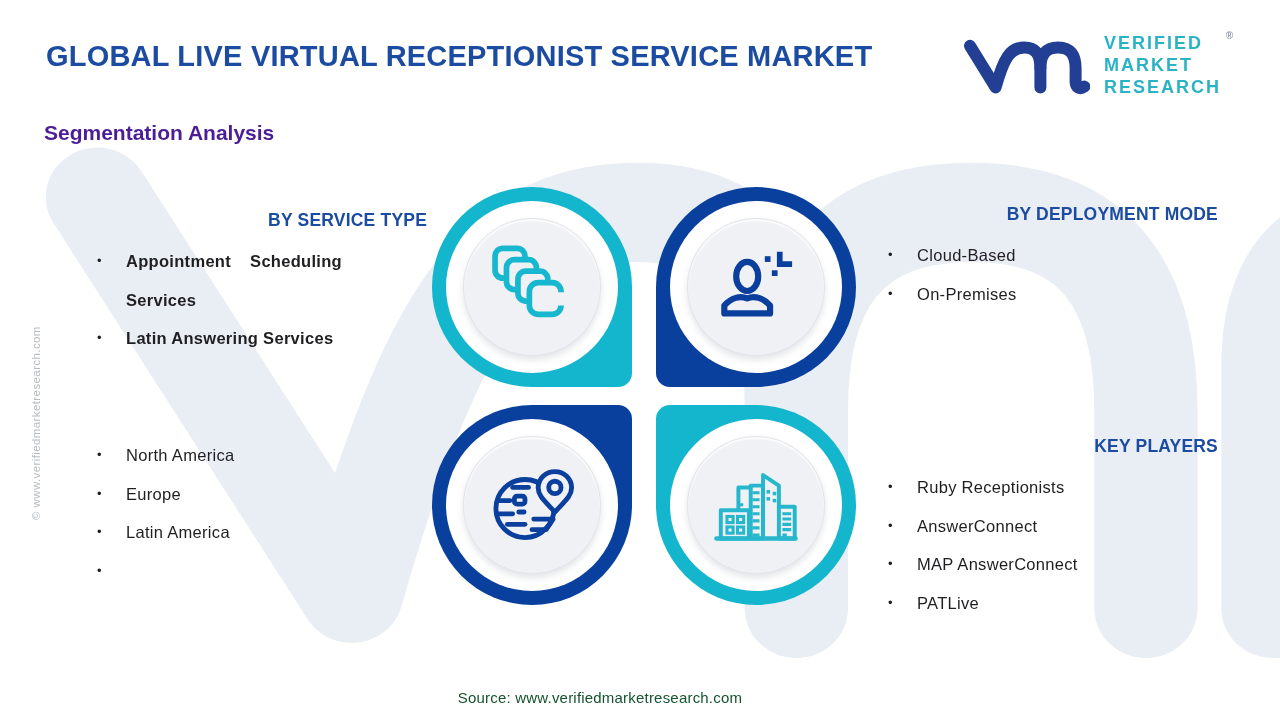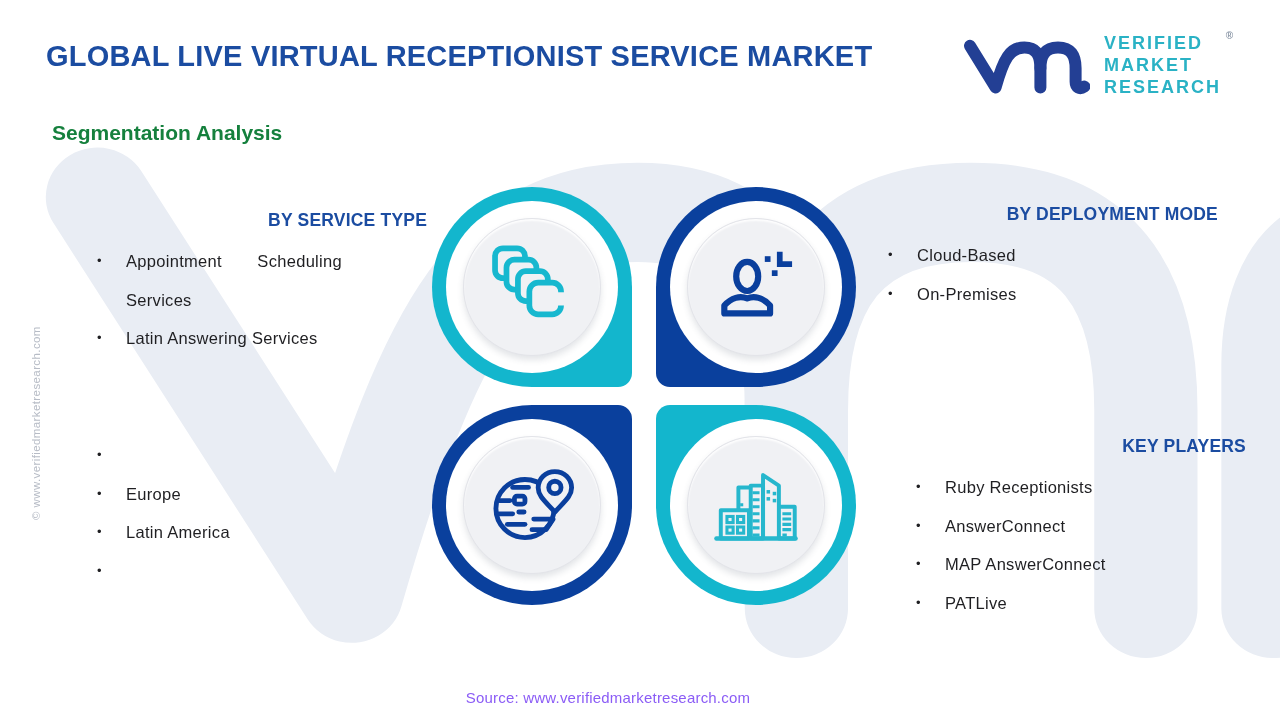--- a/index.html
+++ b/index.html
@@ -6,22 +6,22 @@
   html,body { width:1280px; height:720px; }
   body { font-family:"Liberation Sans", sans-serif; background:#ffffff; }
   .stage { position:relative; width:1280px; height:720px; overflow:hidden; background:#ffffff; }
 
   
   .watermark { position:absolute; left:18px; top:60px; width:1390px; height:640px; }
 
   
   .title { position:absolute; left:46px; top:40px; font-size:29px; font-weight:bold;
            color:#1b4ca1; letter-spacing:0.2px; white-space:nowrap; }
-  .subtitle { position:absolute; left:52px; top:121px; font-size:21px; font-weight:bold;
-              color:#15803d; }
+  .subtitle { position:absolute; left:44px; top:121px; font-size:21px; font-weight:bold;
+              color:#4c1d95; }
 
   
   .logo { position:absolute; left:962px; top:30px; display:flex; align-items:center; gap:14px; }
   .logo-mark { width:128px; height:70px; }
   .logo-text { font-size:18px; font-weight:bold; color:#2ab2c5; letter-spacing:2px;
                line-height:22px; white-space:nowrap; position:relative; }
   .logo-reg { position:absolute; right:-12px; top:-7px; font-size:10px; color:#8a96a6; letter-spacing:0; }
 
   
   .side-copy { position:absolute; left:30px; top:520px; width:240px; height:14px;
@@ -29,45 +29,45 @@
                font-size:11.5px; color:#b7bcc6; letter-spacing:0.4px; white-space:nowrap; }
 
   
   .col { position:absolute; width:330px; }
   .col h3 { font-size:17.5px; font-weight:bold; color:#1b4ca1; letter-spacing:0.2px;
             margin:0 0 11px 0; white-space:nowrap;text-align:right; }
   .col ul { list-style:none; }
   .col li { display:flex; line-height:38.5px; font-size:16.5px; color:#1f1f22; letter-spacing:0.3px; }
   .col li .blt { width:29px; flex:0 0 29px; font-size:13px; }
   .col li .txt { white-space:nowrap; }
-  .col.justify li .txt { width:216px; white-space:normal; text-align:justify; }
+  .col.justify li .txt { width:216px; white-space:normal; text-align:justify;font-weight:bold; }
   #col-service    { left:97px;  top:210px; }
   #col-deploy     { left:888px; top:204px; }
   #col-geo        { left:97px;  top:436px; }
-  #col-players    { left:888px; top:436px;margin-left:28px; }
+  #col-players    { left:888px; top:436px; }
 
   
   .quads { position:absolute; left:432px; top:187px; display:grid;
            grid-template-columns:200px 200px; grid-template-rows:200px 200px;
            column-gap:24px; row-gap:18px; }
   .quad { position:relative; }
   .quad .ring  { position:absolute; inset:0; }
   .q-tl .ring { background:#13b6cd; border-radius:50% 50% 14px 50%; }
   .q-tr .ring { background:#0a409d; border-radius:50% 50% 50% 14px; }
   .q-bl .ring { background:#0a409d; border-radius:50% 14px 50% 50%; }
   .q-br .ring { background:#13b6cd; border-radius:14px 50% 50% 50%; }
   .q-white { position:absolute; inset:14px; background:#ffffff; border-radius:50%; }
   .q-plate { position:absolute; inset:31px; background:#f0f1f4; border-radius:50%;
              border:1px solid #e3e4e9;
              box-shadow:0 4px 6px rgba(60,70,90,0.14), inset 0 2px 2px rgba(255,255,255,0.9);
              display:flex; align-items:center; justify-content:center; }
   .q-plate svg { width:88px; height:88px; }
 
   .source { position:absolute; left:0; top:689px; width:1200px; text-align:center;
-            font-size:15px; color:#8b5cf6; letter-spacing:0.2px;margin-left:8px; }
+            font-size:15px; color:#14532d; letter-spacing:0.2px; }
 </style>
 </head>
 <body>
 
 <div class="stage">
 
   <svg class="watermark" viewBox="0 0 175 84" preserveAspectRatio="none">
     <g fill="none" stroke="#e9edf4" stroke-width="13" stroke-linecap="round" stroke-linejoin="round">
       <path d="M10 18 L42 70 C52 34 60 20 78 20 C94 20 98 32 98 46 L98 72"></path>
       <path d="M98 46 C98 30 104 20 120 20 C136 20 142 30 142 46 L142 72"></path>
@@ -120,20 +120,21 @@
         <span class="blt">•</span>
         <span class="txt">On-Premises</span>
       </li>
       </ul>
   </div>
 
   <div class="col" id="col-geo">
     <ul>
         <li>
         <span class="blt">•</span>
+        <span class="txt">North America</span>
       </li>
         <li>
         <span class="blt">•</span>
         <span class="txt">Europe</span>
       </li>
         <li>
         <span class="blt">•</span>
         <span class="txt">Latin America</span>
       </li>
         <li>

